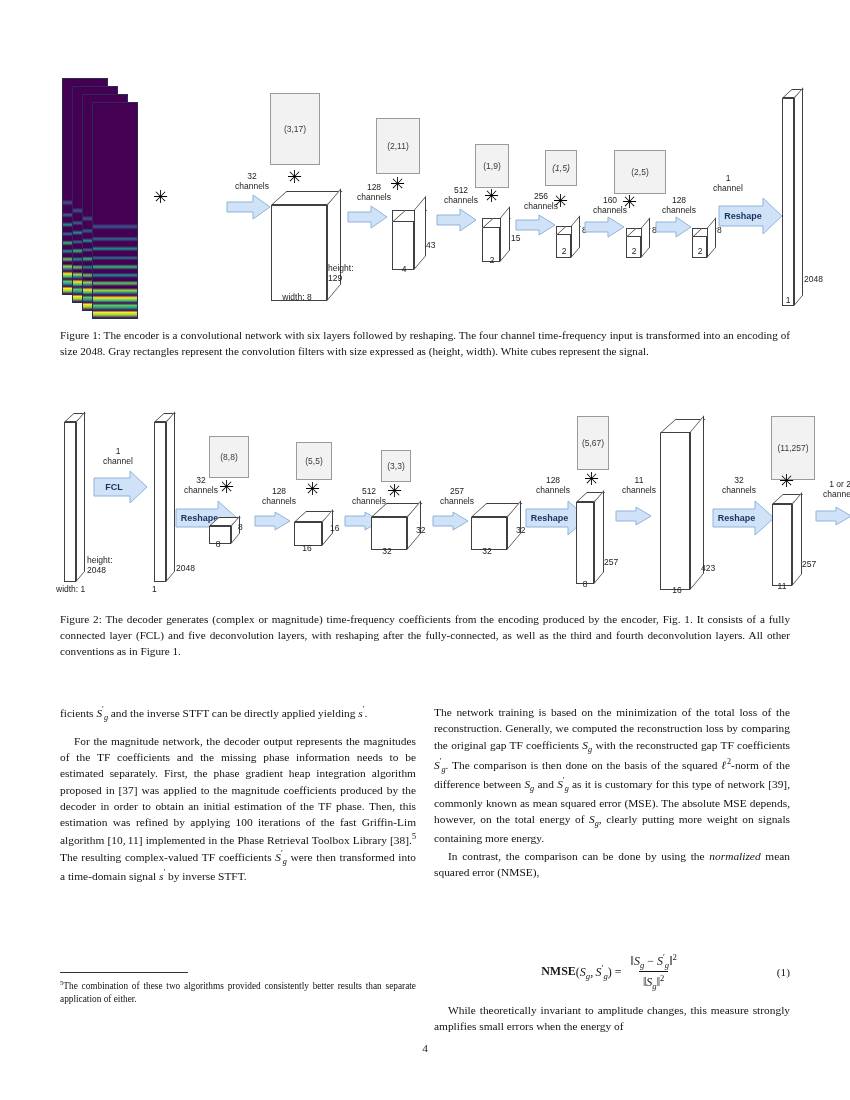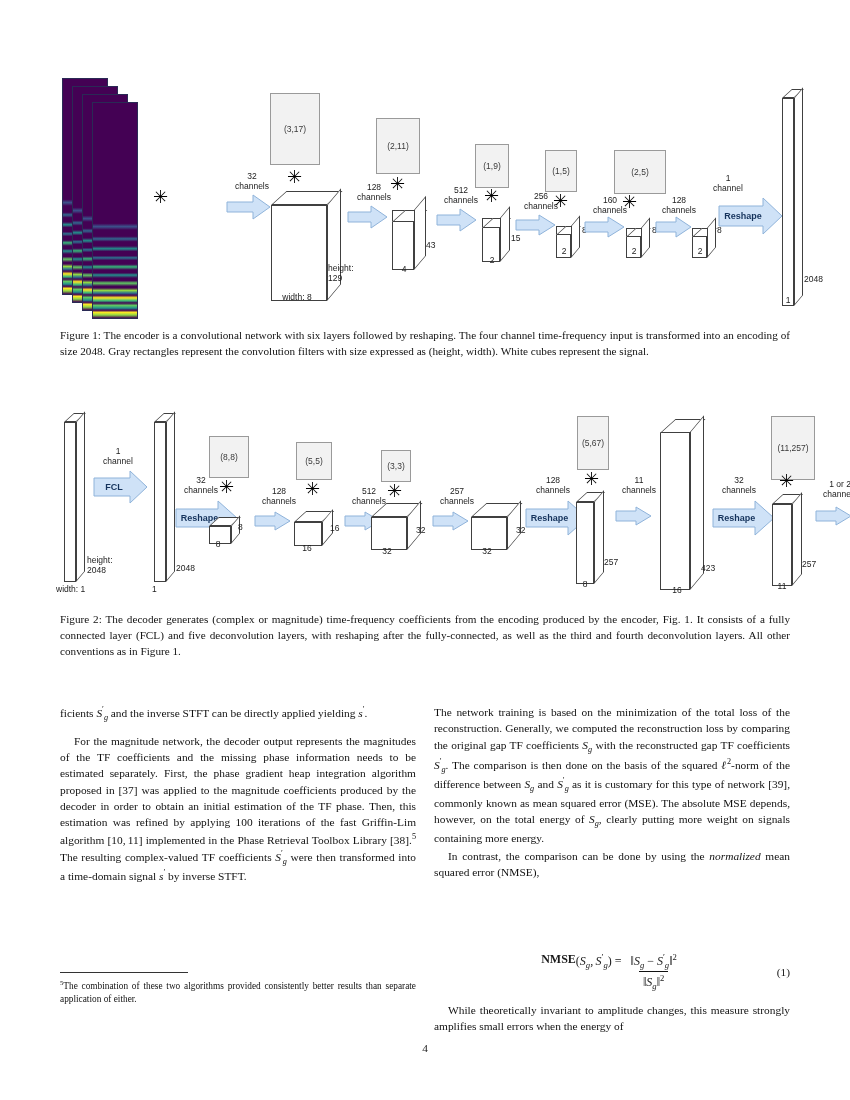--- a/index.html
+++ b/index.html
@@ -156,21 +156,21 @@
     width: 128px; height: 0; border-top: 0.7px solid #333;
     margin: 0 0 5px 0;
   }
   sup { font-size: 0.72em; vertical-align: super; }
 
   
   .equation {
     position: absolute; left: 434px; top: 952px; width: 356px;
     font-size: 12px;
   }
-  .eqrow { display: flex; justify-content: center; position: relative; }
+  .eqrow { display: flex; align-items: center; justify-content: center; position: relative; }
   .eqnum { position: absolute; right: 0; top: 50%; transform: translateY(-50%); font-size: 11.4px; }
   .frac { display: inline-flex; flex-direction: column; align-items: center; vertical-align: middle; margin: 0 2px; }
   .frac .num2 { padding: 0 4px 1px 4px; }
   .frac .den { padding: 1px 4px 0 4px; border-top: 1px solid #111; }
   .sub { font-size: 0.72em; vertical-align: sub; font-style: italic; }
   .sup2 { font-size: 0.72em; vertical-align: super; }
   .bf { font-weight: bold; }
 
   #pagenum {
     position: absolute; left: 0; top: 1042px; width: 850px;
@@ -266,21 +266,21 @@
     </div>
 
     <div class="cube" style="left:500px; top:148px; width:30px; height:58px;">
       <div class="front" style="left:0; bottom:10px; width:15px; height:32px;"></div>
       <div class="top" style="left:0; top:16px; width:15px; height:9px; transform: skewX(-48deg); transform-origin: bottom left;"></div>
       <div class="side" style="left:15px; bottom:10px; width:9px; height:32px; transform: skewY(-50deg); transform-origin: bottom left;"></div>
     </div>
     <div class="lbl left" style="left:526px; top:164px; width:18px;">8</div>
     <div class="lbl" style="left:499px; top:185px; width:18px;">2</div>
 
-    <div class="filter" style="left:489px; top:88px; width:32px; height:42px;">
+    <div class="filter" style="left:489px; top:88px; width:32px; height:36px;font-style:italic;">
       <span>(1,5)</span>
     </div>
     <div class="conv" style="left:497px; top:130px;">✳</div>
 
     <div class="lbl" style="left:528px; top:134px; width:52px;">160
 channels</div>
     <div class="arrow" style="left:529px; top:154px;">
       <svg width="40" height="22" viewBox="0 0 40 22">
         <path d="M0 6 L23 6 L23 1 L39 11 L23 21 L23 16 L0 16 Z" fill="#cfe2f7" stroke="#8fb3da" stroke-width="1"></path>
       </svg>

